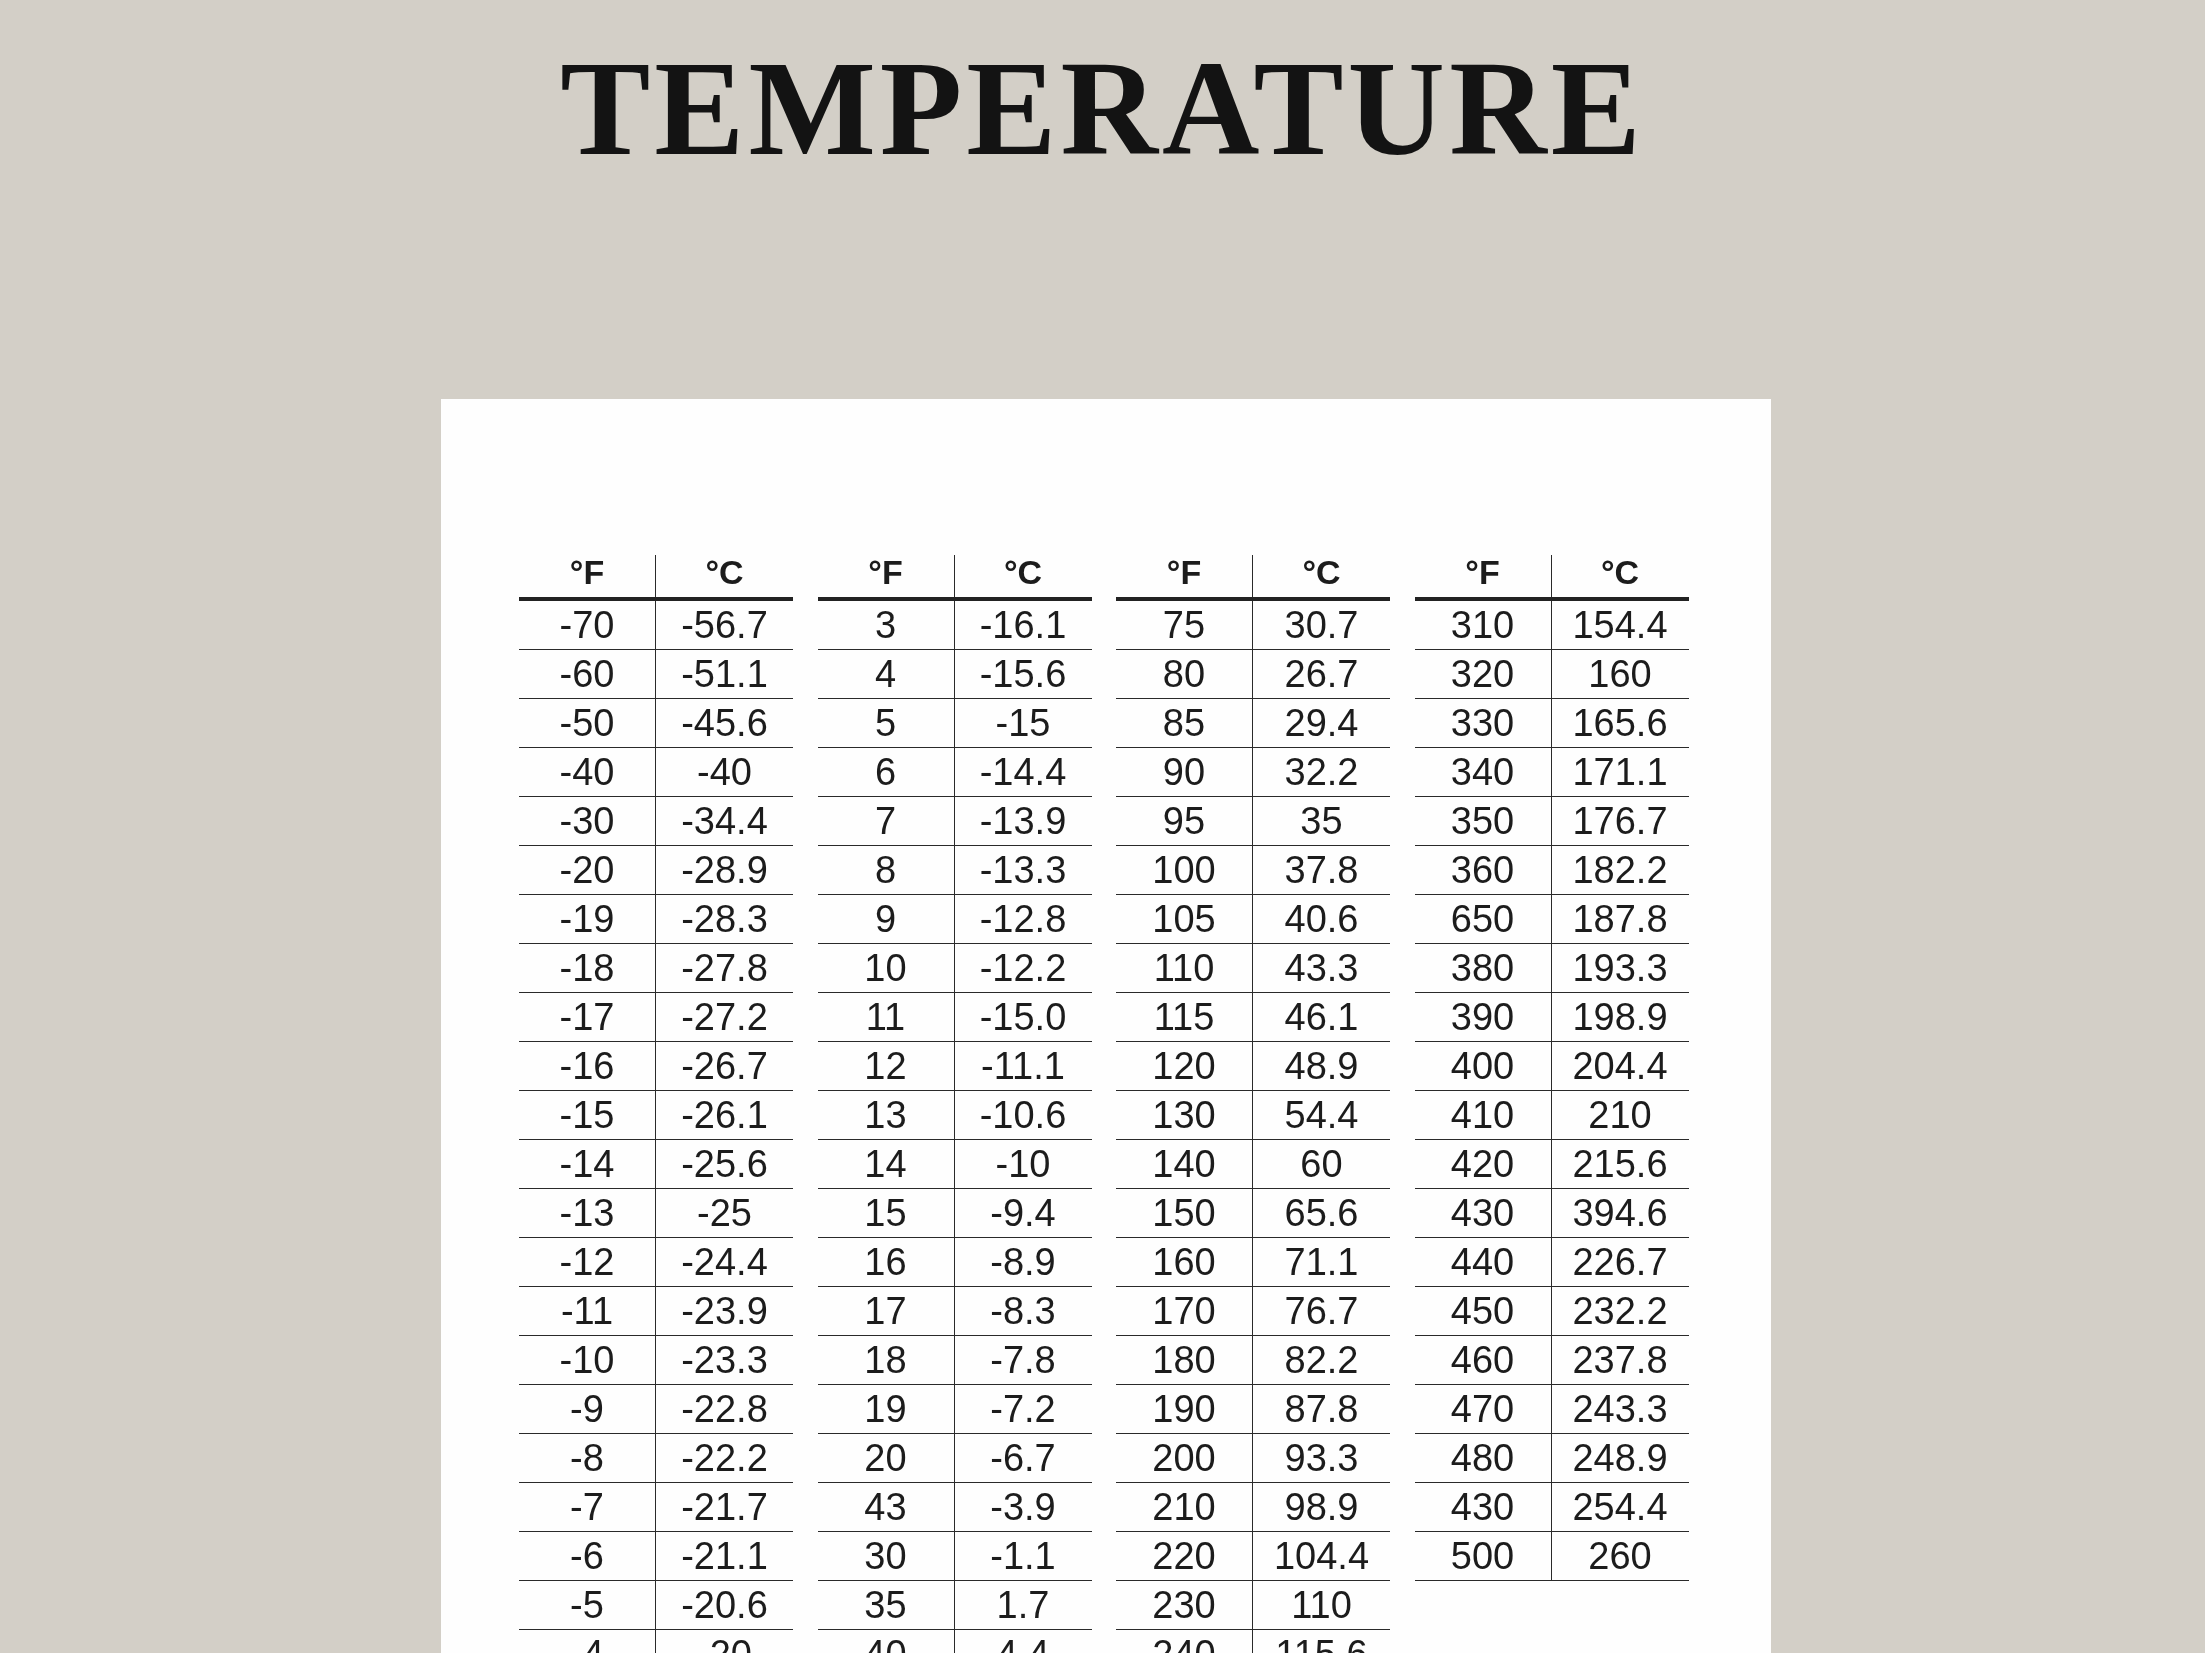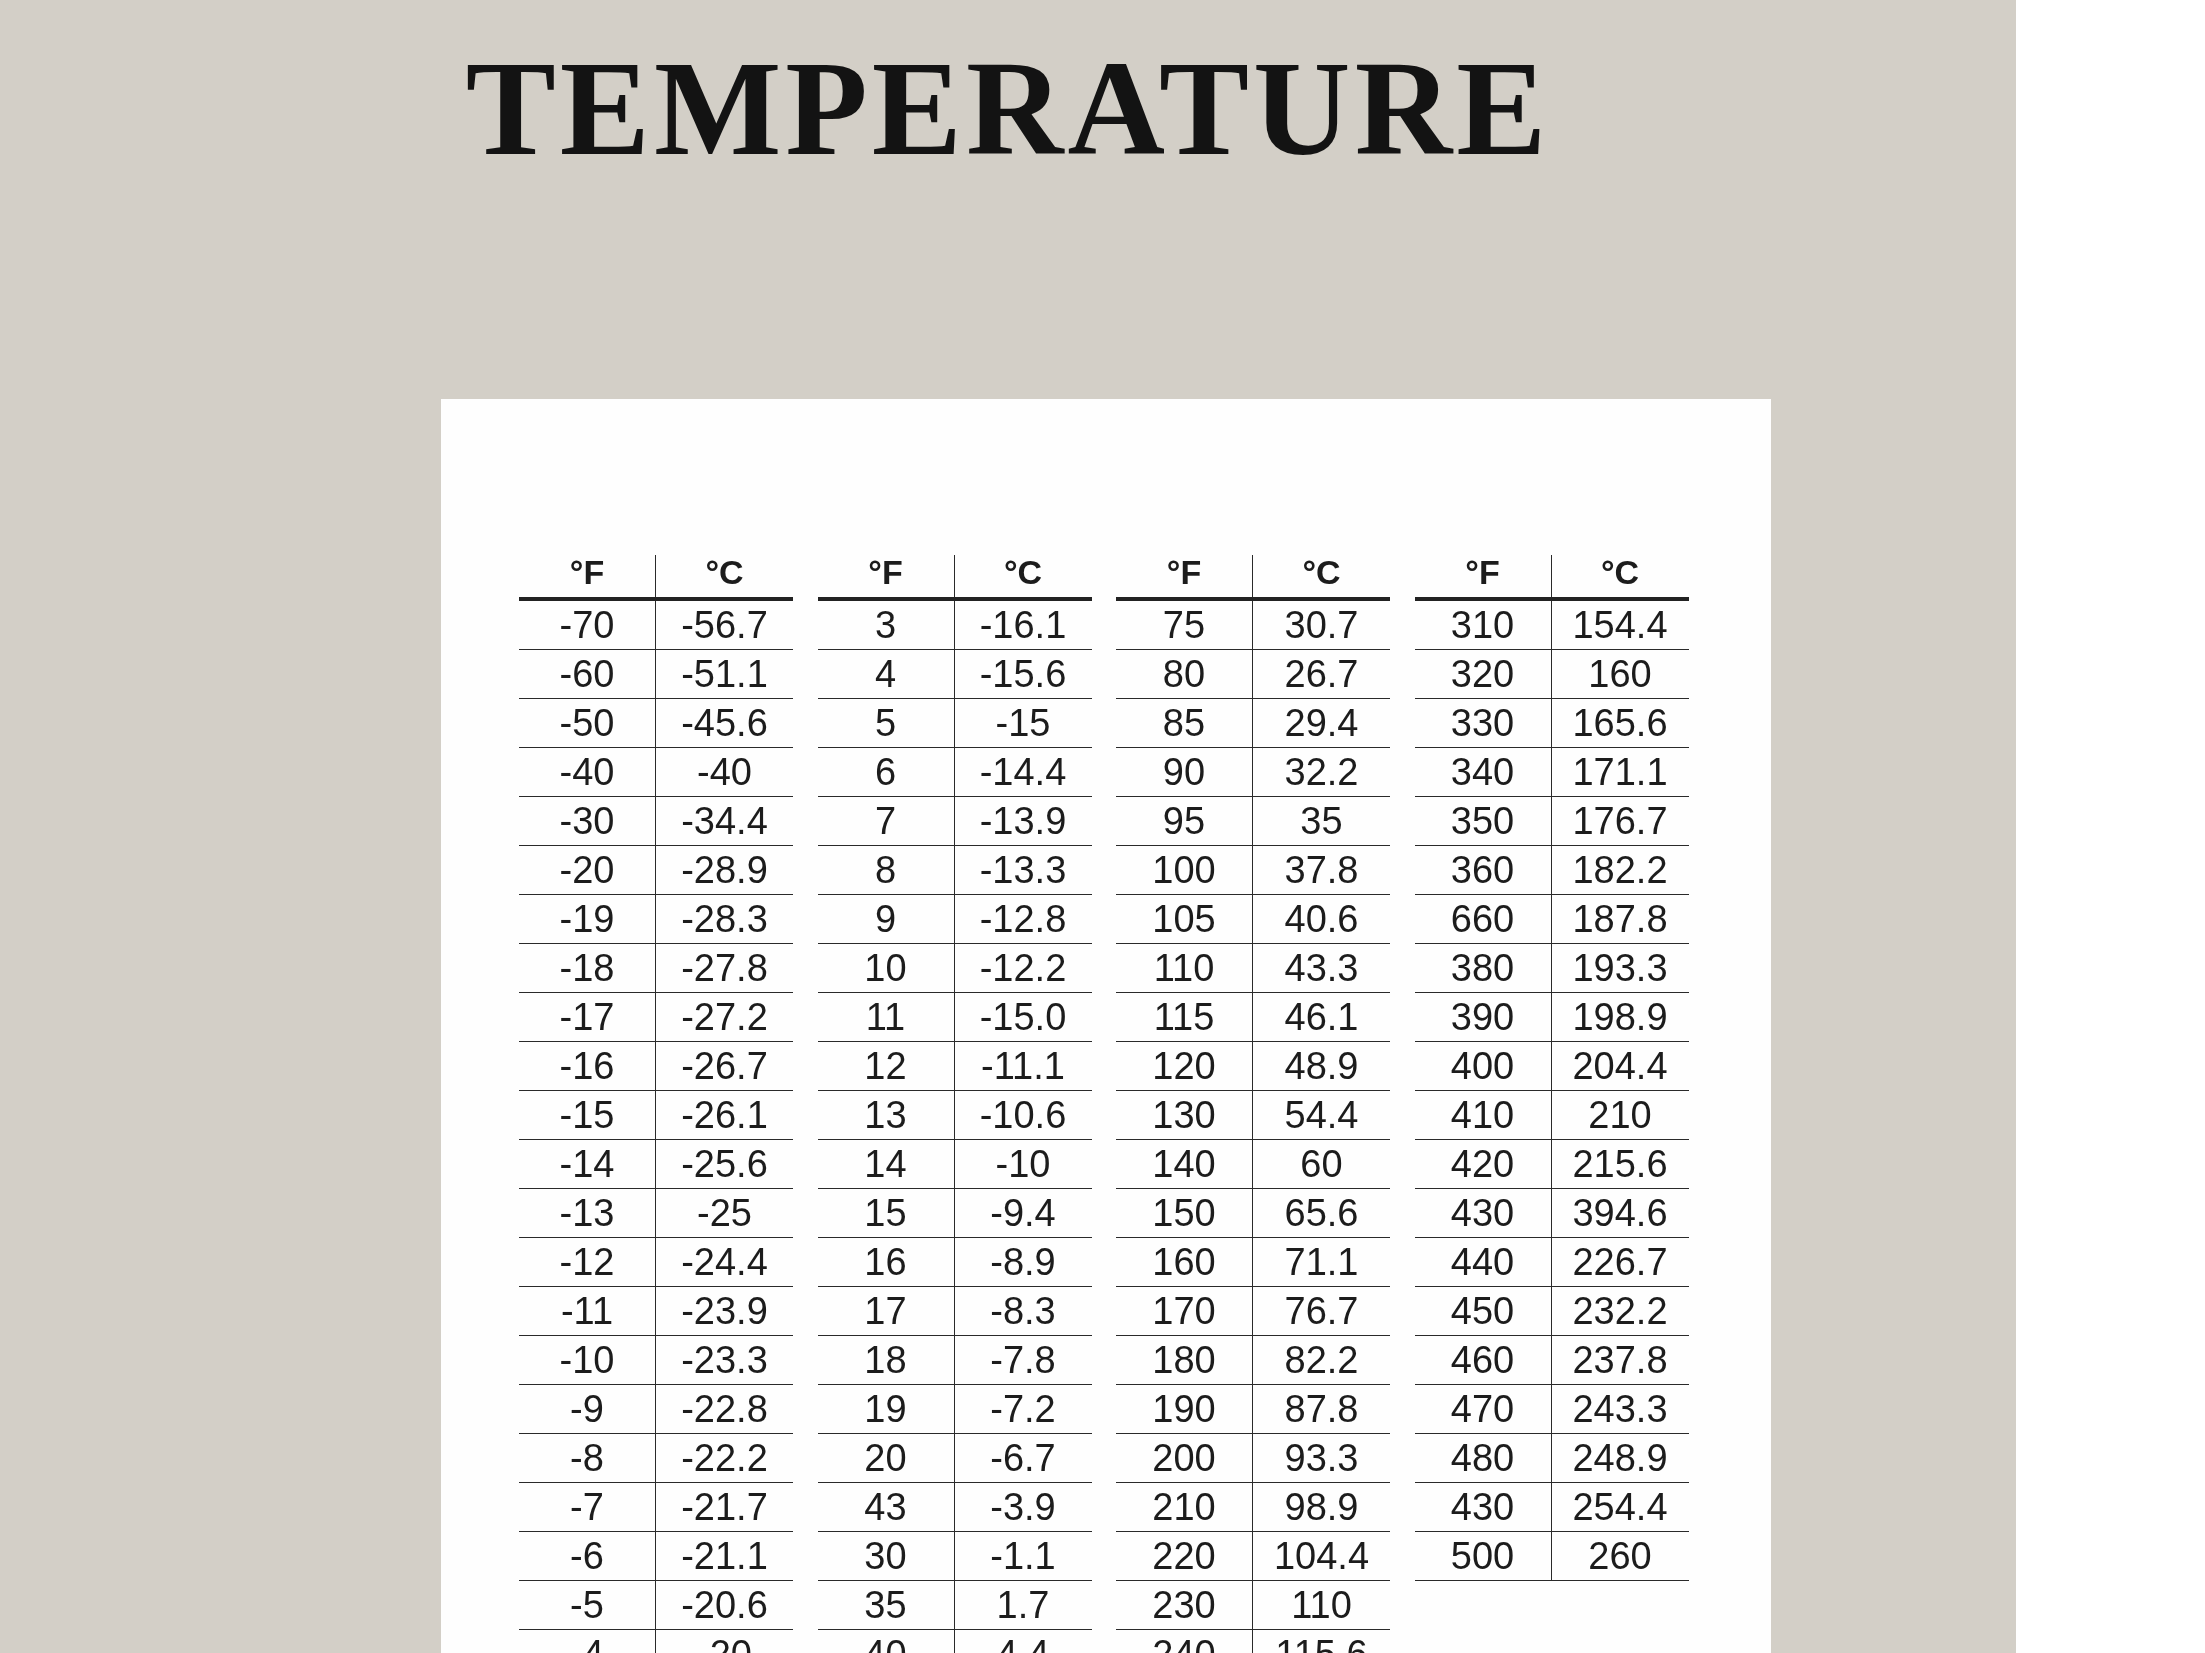--- a/index.html
+++ b/index.html
@@ -1,18 +1,18 @@
 <!DOCTYPE html>
 <html style="font-size:13px"><head>
 <meta charset="utf-8">
 <style>
   html, body { margin: 0; padding: 0; }
   #canvas {
     position: relative;
-    width: 2016px;
+    width: 2205px;
     height: 1654px;
     overflow: hidden;
     background: #d3cfc7;
     font-family: "Liberation Sans", sans-serif;
   }
   #title {
     position: absolute;
     top: 29px;
     left: 0;
     width: 100%;
@@ -396,21 +396,21 @@
           </div>
           <div class="row">
             <div class="cell f">350</div>
             <div class="cell c">176.7</div>
           </div>
           <div class="row">
             <div class="cell f">360</div>
             <div class="cell c">182.2</div>
           </div>
           <div class="row">
-            <div class="cell f">660</div>
+            <div class="cell f">650</div>
             <div class="cell c">187.8</div>
           </div>
           <div class="row">
             <div class="cell f">380</div>
             <div class="cell c">193.3</div>
           </div>
           <div class="row">
             <div class="cell f">390</div>
             <div class="cell c">198.9</div>
           </div>

